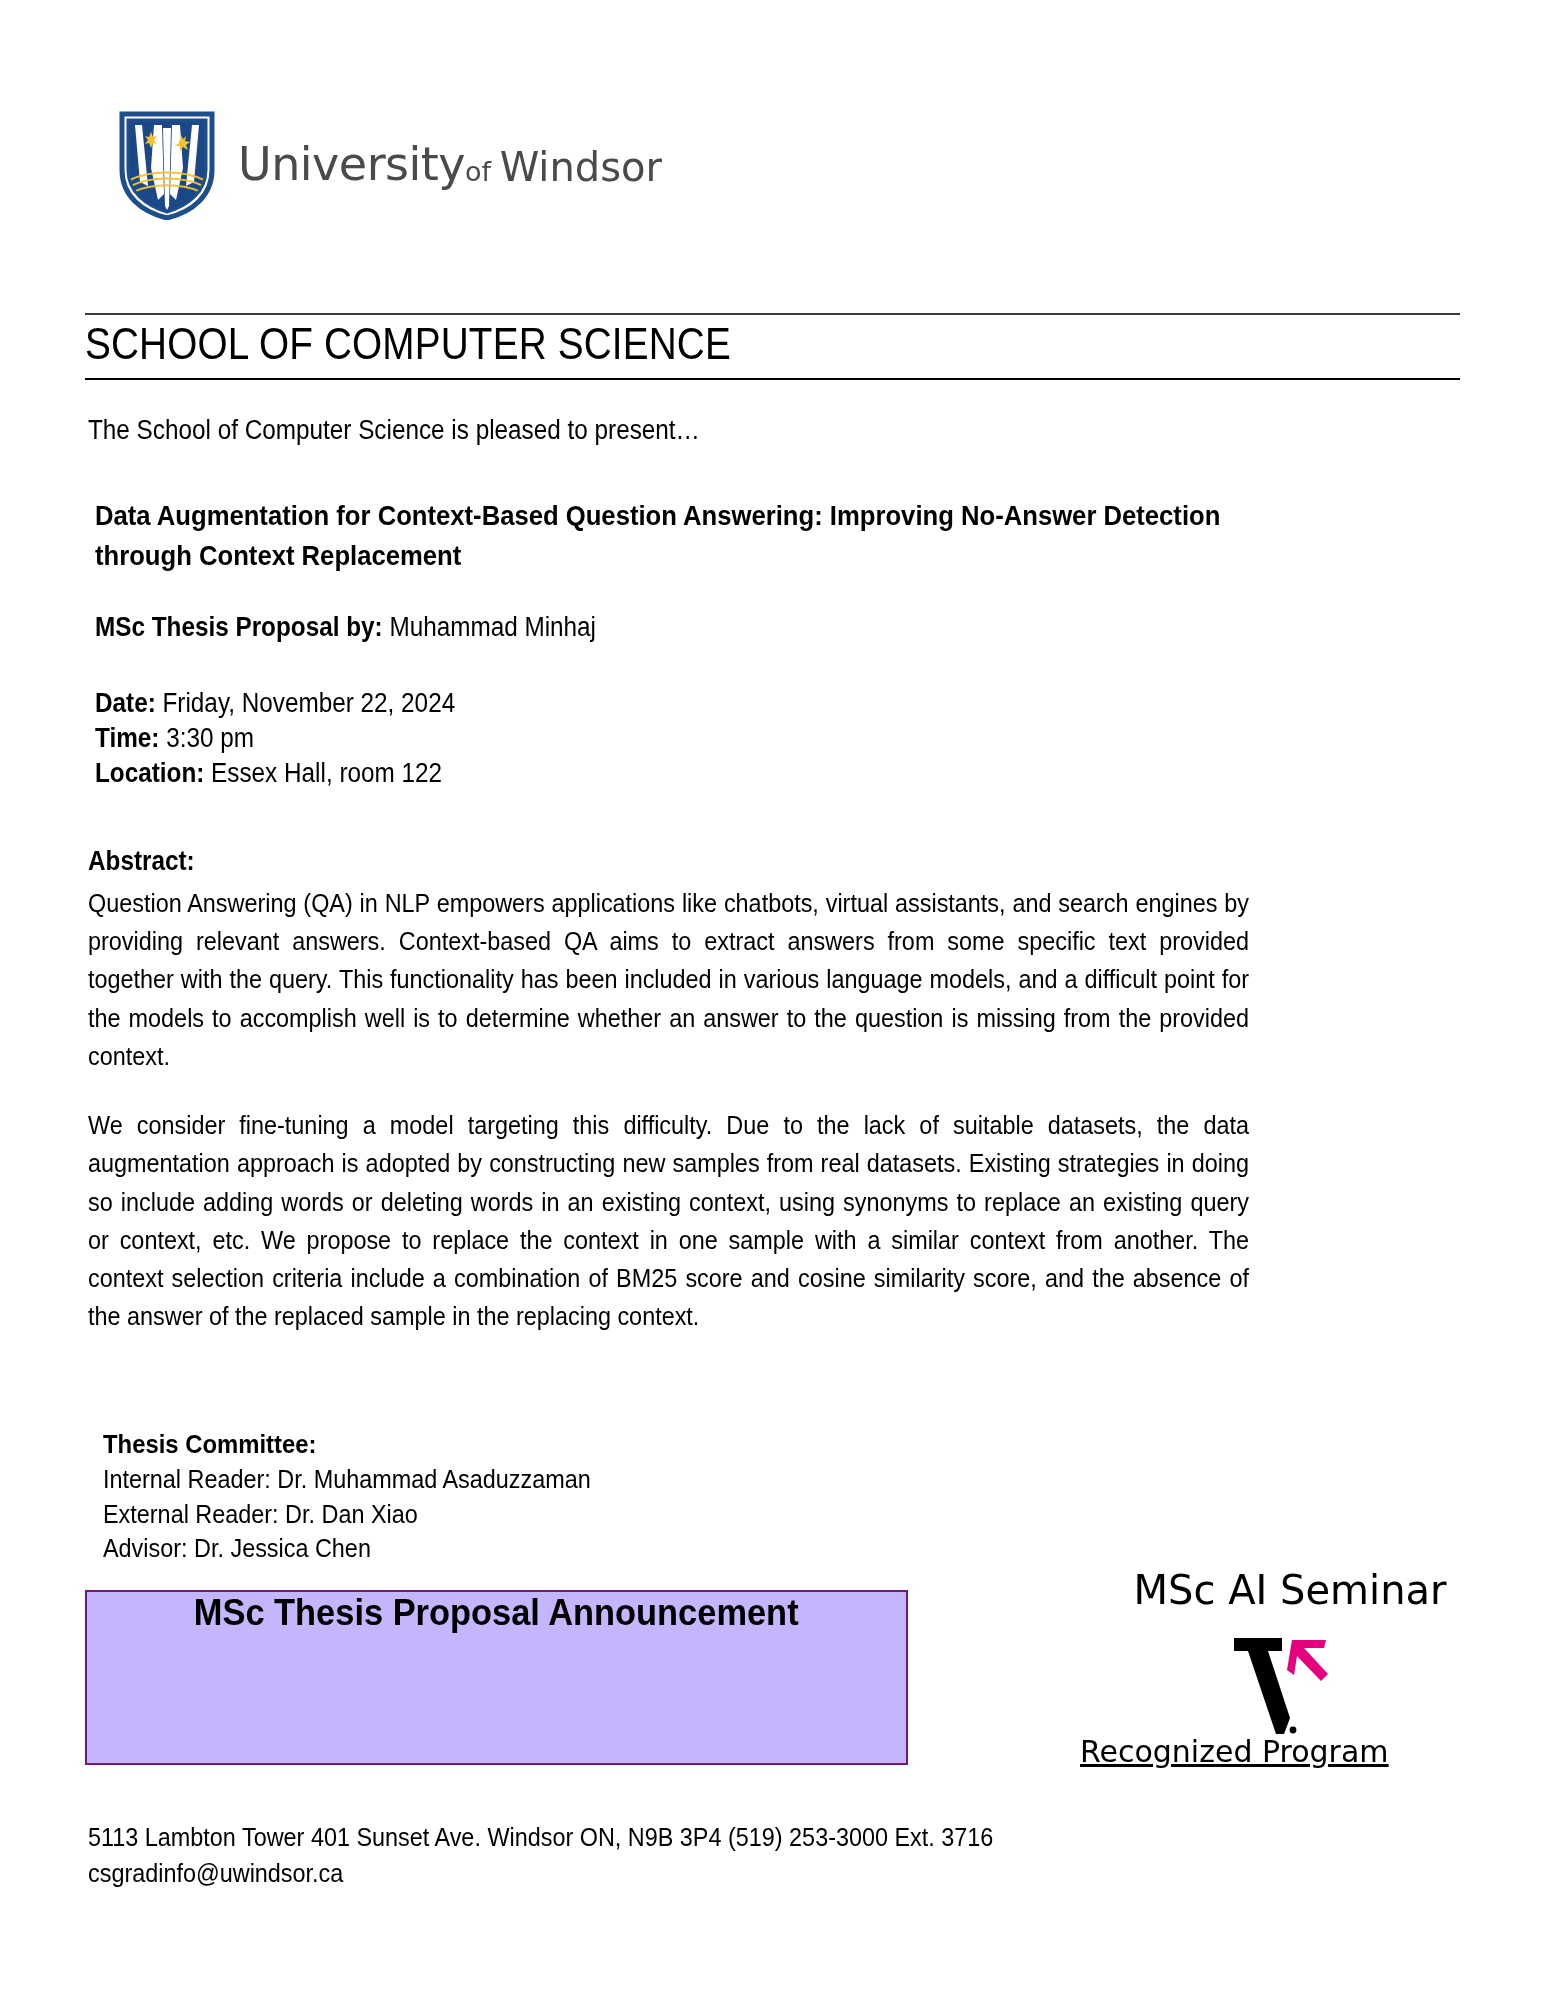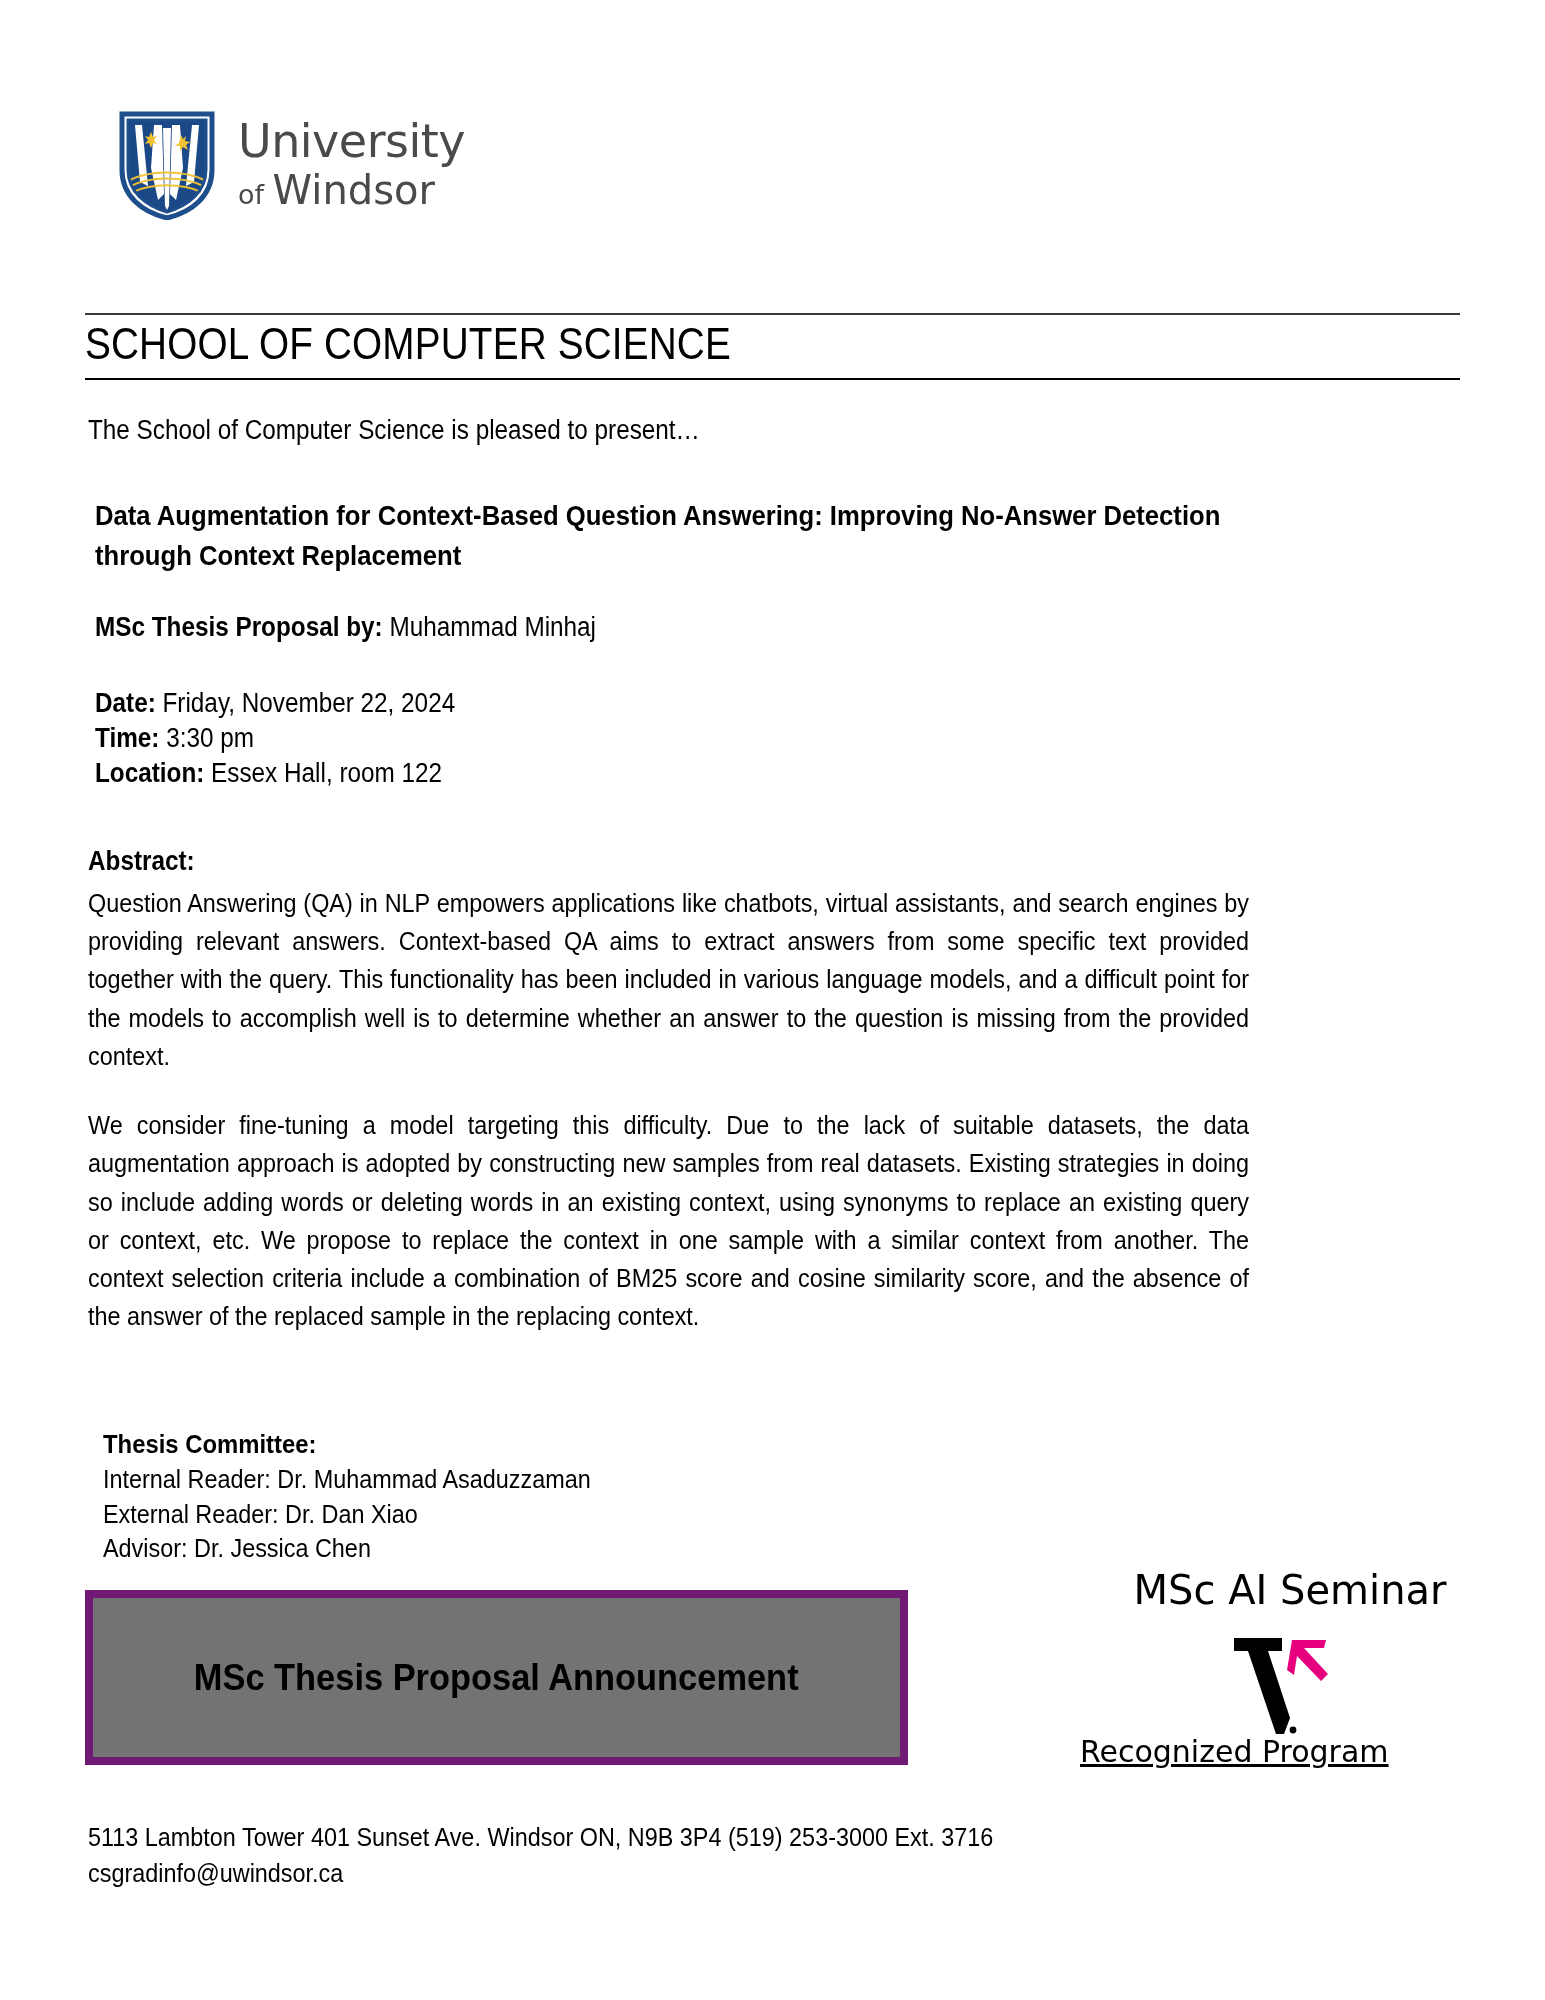--- a/index.html
+++ b/index.html
@@ -30,21 +30,21 @@
     align-items: center;
     gap: 22px;
   }
   .crest {
     width: 98px;
     height: 112px;
     flex: none;
   }
   .logo-words {
     display: flex;
-    flex-direction: column;
+    flex-direction: row;
     line-height: 1.0;
     color: #4a4a4a;
     font-family: "DejaVu Sans", sans-serif;
   }
   .logo-line1 {
     font-size: 46px;
     letter-spacing: -0.5px;
     font-weight: 400;
   }
   .logo-line2 {
@@ -170,25 +170,25 @@
     font-size: 26.5px;
   }
 
   
   .announce-box {
     position: absolute;
     left: 85px;
     top: 1590px;
     width: 823px;
     height: 175px;
-    background: #737373;
-    border: 8px solid #701a75;
+    background: #c4b5fd;
+    border: 2px solid #701a75;
     box-sizing: border-box;
     display: flex;
-    align-items: center;
+    align-items: flex-start;
     justify-content: center;
   }
   .announce-text {
     font-size: 37px;
     font-weight: bold;
     transform: scaleX(0.93);
     white-space: nowrap;
   }
 
   

